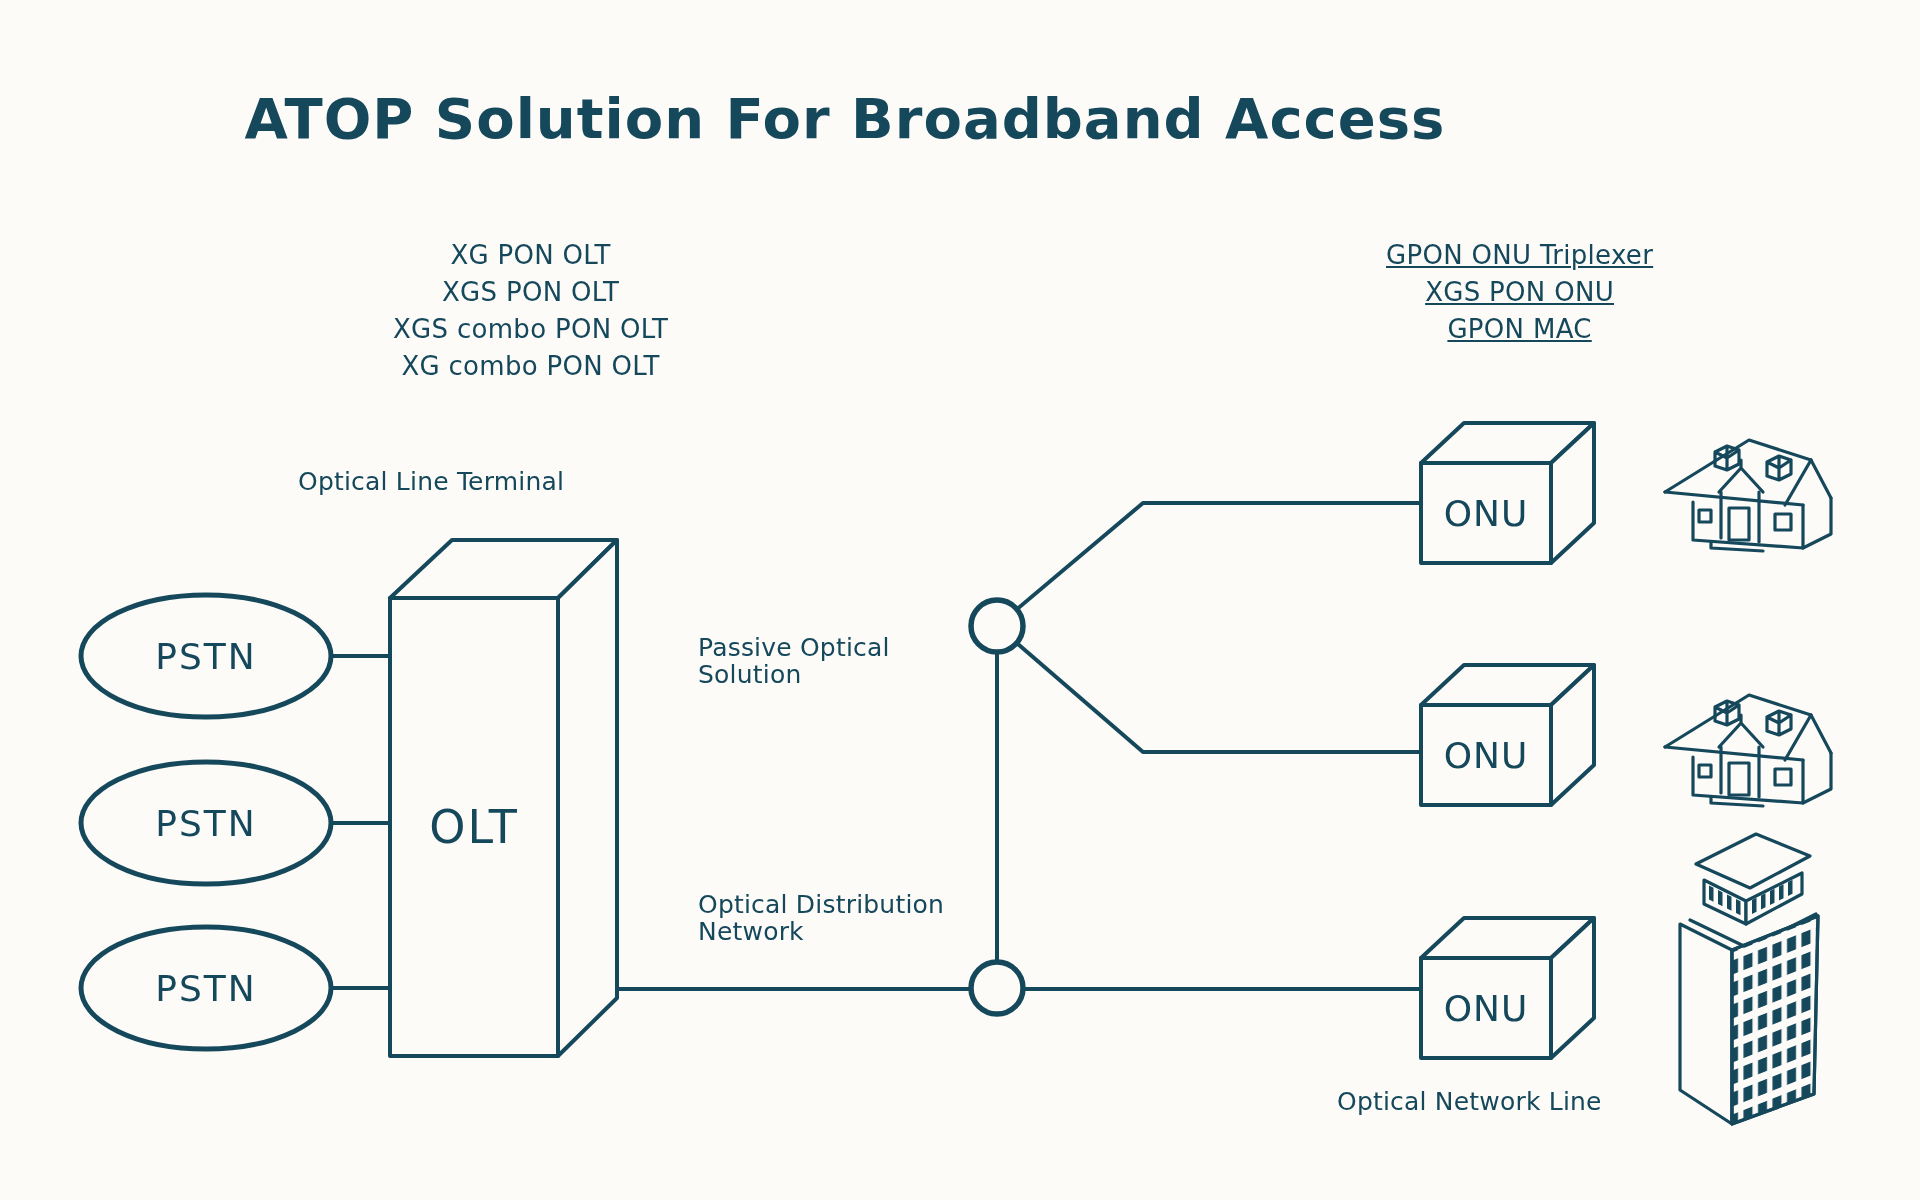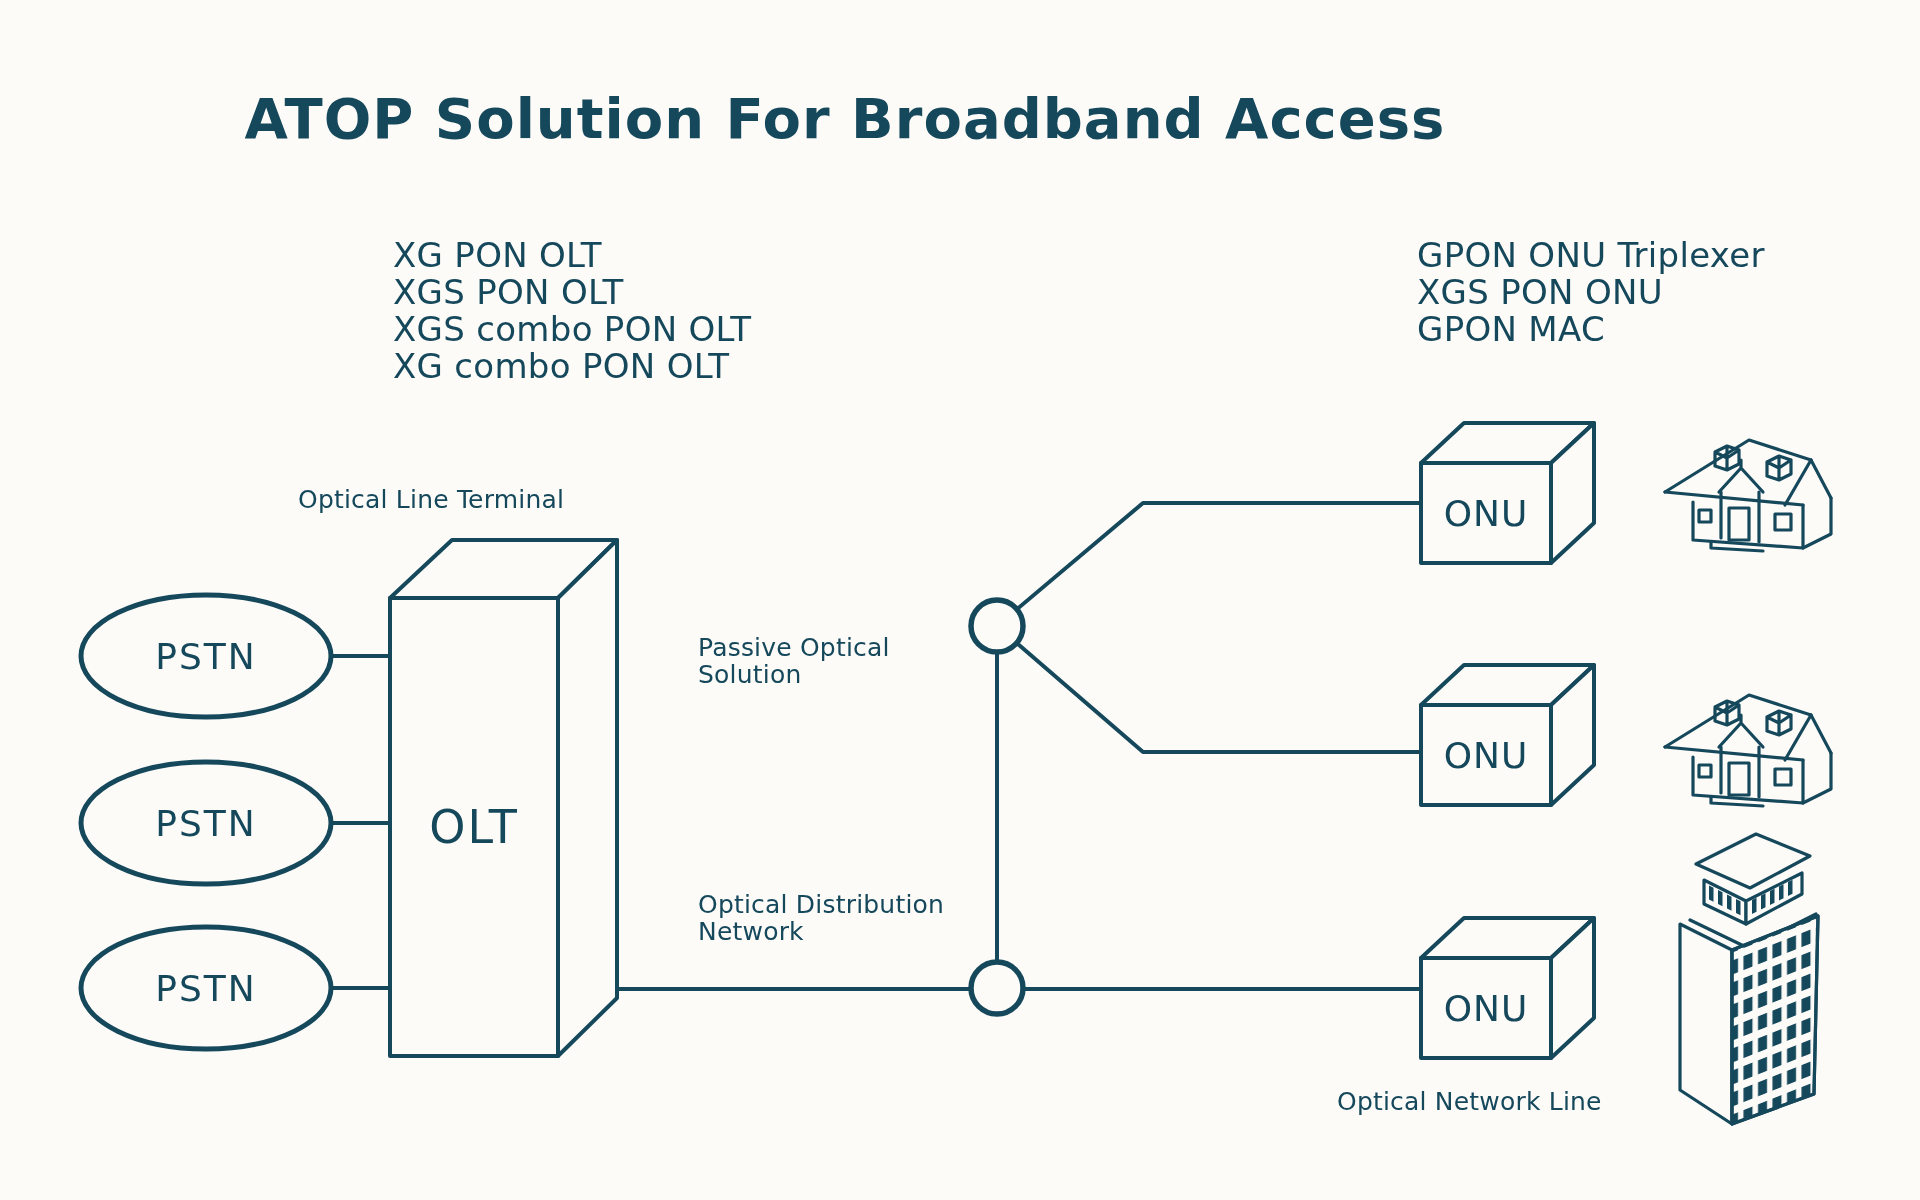--- a/index.html
+++ b/index.html
@@ -5,26 +5,26 @@
   :root { --ink:#16485C; --bg:#FCFBF8; }
   * { margin:0; padding:0; box-sizing:border-box; }
   html,body { width:1920px; height:1200px; overflow:hidden; }
   body { background:var(--bg); font-family:"DejaVu Sans","Liberation Sans",sans-serif; color:var(--ink); }
   .stage { position:relative; width:1920px; height:1200px; background:var(--bg); }
   .stage svg.diagram { position:absolute; left:0; top:0; }
 
   .title { position:absolute; top:86px; left:0; width:1690px; text-align:center;
            font-size:56px; font-weight:700; letter-spacing:1px; }
 
-  .prodlist { position:absolute; font-size:34px; font-weight:500; line-height:37px; letter-spacing:.3px; }
+  .prodlist { position:absolute; font-size:26px; font-weight:500; line-height:37px; letter-spacing:.3px;text-align:center; }
   .prodlist.left  { left:393px;  top:237px; }
-  .prodlist.right { left:1417px; top:237px; }
+  .prodlist.right { left:1386px; top:237px;text-decoration:underline; }
 
   .annot { position:absolute; font-size:25px; font-weight:500; line-height:27px; letter-spacing:.2px; }
-  .annot.olt-label { left:298px; top:486px; }
+  .annot.olt-label { left:298px; top:468px; }
   .annot.splitter-label { left:698px; top:614px;margin-top:20px; }
   .annot.odn-label { left:698px; top:891px; }
   .annot.onu-label { left:1337px; top:1088px; }
 
   
   .ln   { stroke:var(--ink); stroke-width:4; fill:none; stroke-linejoin:round; stroke-linecap:round; }
   .face { stroke:var(--ink); stroke-width:4; fill:var(--bg); stroke-linejoin:round; }
   .node-ellipse { stroke:var(--ink); stroke-width:5; fill:var(--bg); }
   .split-circle { stroke:var(--ink); stroke-width:5.5; fill:var(--bg); }
   .icon-ln { stroke:var(--ink); stroke-width:3.2; fill:none; stroke-linejoin:round; stroke-linecap:round; }

